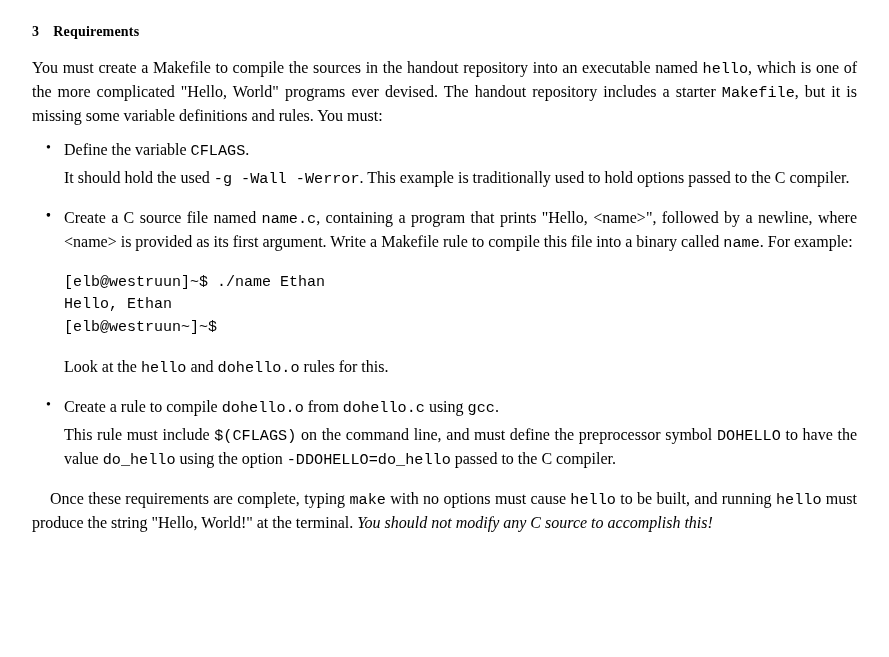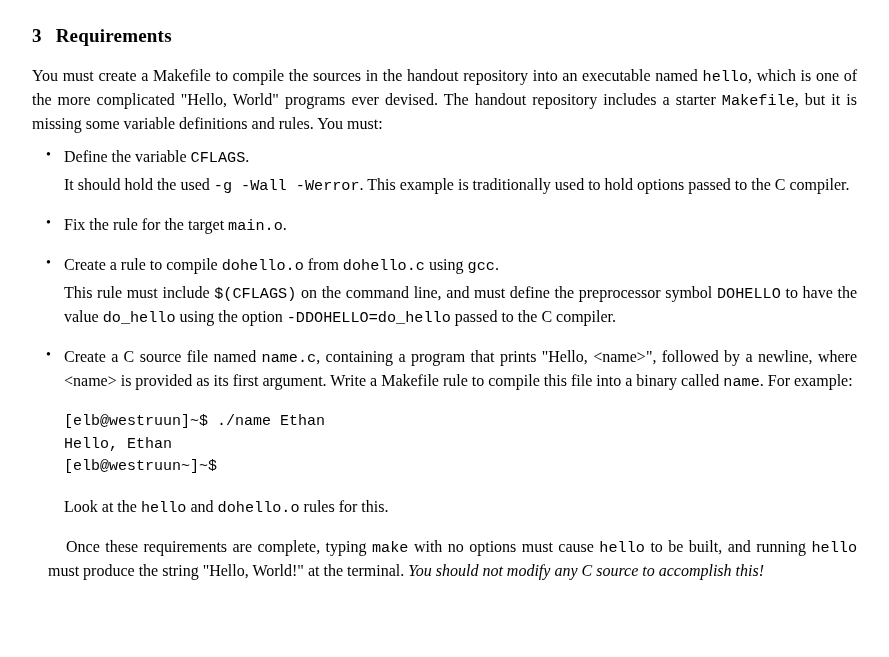--- a/index.html
+++ b/index.html
@@ -11,21 +11,21 @@
     margin: 0;
     padding: 22px 32px 28px 32px;
     width: 889px;
     box-sizing: border-box;
   }
   .tt {
     font-family: Liberation Mono, monospace;
     font-size: 0.95em;
   }
   h2.section {
-    font-size: 19px;
+    font-size: 14px;
     font-weight: 700;
     margin: 0 0 14px 0;
     letter-spacing: 0.2px;
   }
   h2.section .secnum {
     display: inline-block;
     margin-right: 14px;
   }
   p {
     margin: 0 0 10px 0;
@@ -58,21 +58,20 @@
   pre.codeblock {
     font-family: 'Courier New', Courier, monospace;
     font-size: 15px;
     line-height: 1.5;
     margin: 18px 0 16px 0;
     padding: 0;
     white-space: pre;
   }
   .indent-first {
     text-indent: 18px;
-    margin-left: 16px;
   }
   em.ital {
     font-style: italic;
   }
 </style>
 </head>
 <body>
 
 <h2 class="section">
   <span class="secnum">3</span><span>Requirements</span>
@@ -87,43 +86,40 @@
   <li>
     <p class="item-lead">
       <span>Define the variable </span><span class="tt">CFLAGS</span><span>.</span>
     </p>
     <p class="item-body">
       <span>It should hold the used </span><span class="tt">-g -Wall -Werror</span><span>. This example is traditionally used to hold options passed to the C compiler.</span>
     </p>
   </li>
 
   <li>
-    <p class="item-lead">
-      <span>Fix the rule for the target </span><span class="tt">main.o</span><span>.</span>
-    </p>
-  </li>
-
-  <li>
-    <p class="item-lead">
-      <span>Create a rule to compile </span><span class="tt">dohello.o</span><span> from </span><span class="tt">dohello.c</span><span> using </span><span class="tt">gcc</span><span>.</span>
-    </p>
-    <p class="item-body">
-      <span>This rule must include </span><span class="tt">$(CFLAGS)</span><span> on the command line, and must define the preprocessor symbol </span><span class="tt">DOHELLO</span><span> to have the value </span><span class="tt">do_hello</span><span> using the option </span><span class="tt">-DDOHELLO=do_hello</span><span> passed to the C compiler.</span>
-    </p>
   </li>
 
   <li>
     <p class="item-lead">
       <span>Create a C source file named </span><span class="tt">name.c</span><span>, containing a program that prints "Hello, &lt;name&gt;", followed by a new­line, where &lt;name&gt; is provided as its first argument. Write a Makefile rule to compile this file into a binary called </span><span class="tt">name</span><span>. For example:</span>
     </p>
     <pre class="codeblock">[elb@westruun]~$ ./name Ethan
 Hello, Ethan
 [elb@westruun~]~$</pre>
     <p class="item-body">
       <span>Look at the </span><span class="tt">hello</span><span> and </span><span class="tt">dohello.o</span><span> rules for this.</span>
     </p>
   </li>
 
+  <li>
+    <p class="item-lead">
+      <span>Create a rule to compile </span><span class="tt">dohello.o</span><span> from </span><span class="tt">dohello.c</span><span> using </span><span class="tt">gcc</span><span>.</span>
+    </p>
+    <p class="item-body">
+      <span>This rule must include </span><span class="tt">$(CFLAGS)</span><span> on the command line, and must define the preprocessor symbol </span><span class="tt">DOHELLO</span><span> to have the value </span><span class="tt">do_hello</span><span> using the option </span><span class="tt">-DDOHELLO=do_hello</span><span> passed to the C compiler.</span>
+    </p>
+  </li>
+
 </ul>
 
 <p class="indent-first">
   <span>Once these requirements are complete, typing </span><span class="tt">make</span><span> with no options must cause </span><span class="tt">hello</span><span> to be built, and running </span><span class="tt">hello</span><span> must produce the string "Hello, World!" at the terminal. </span><em class="ital">You should not modify any C source to accomplish this!</em>
 </p>
 
 </body></html>

